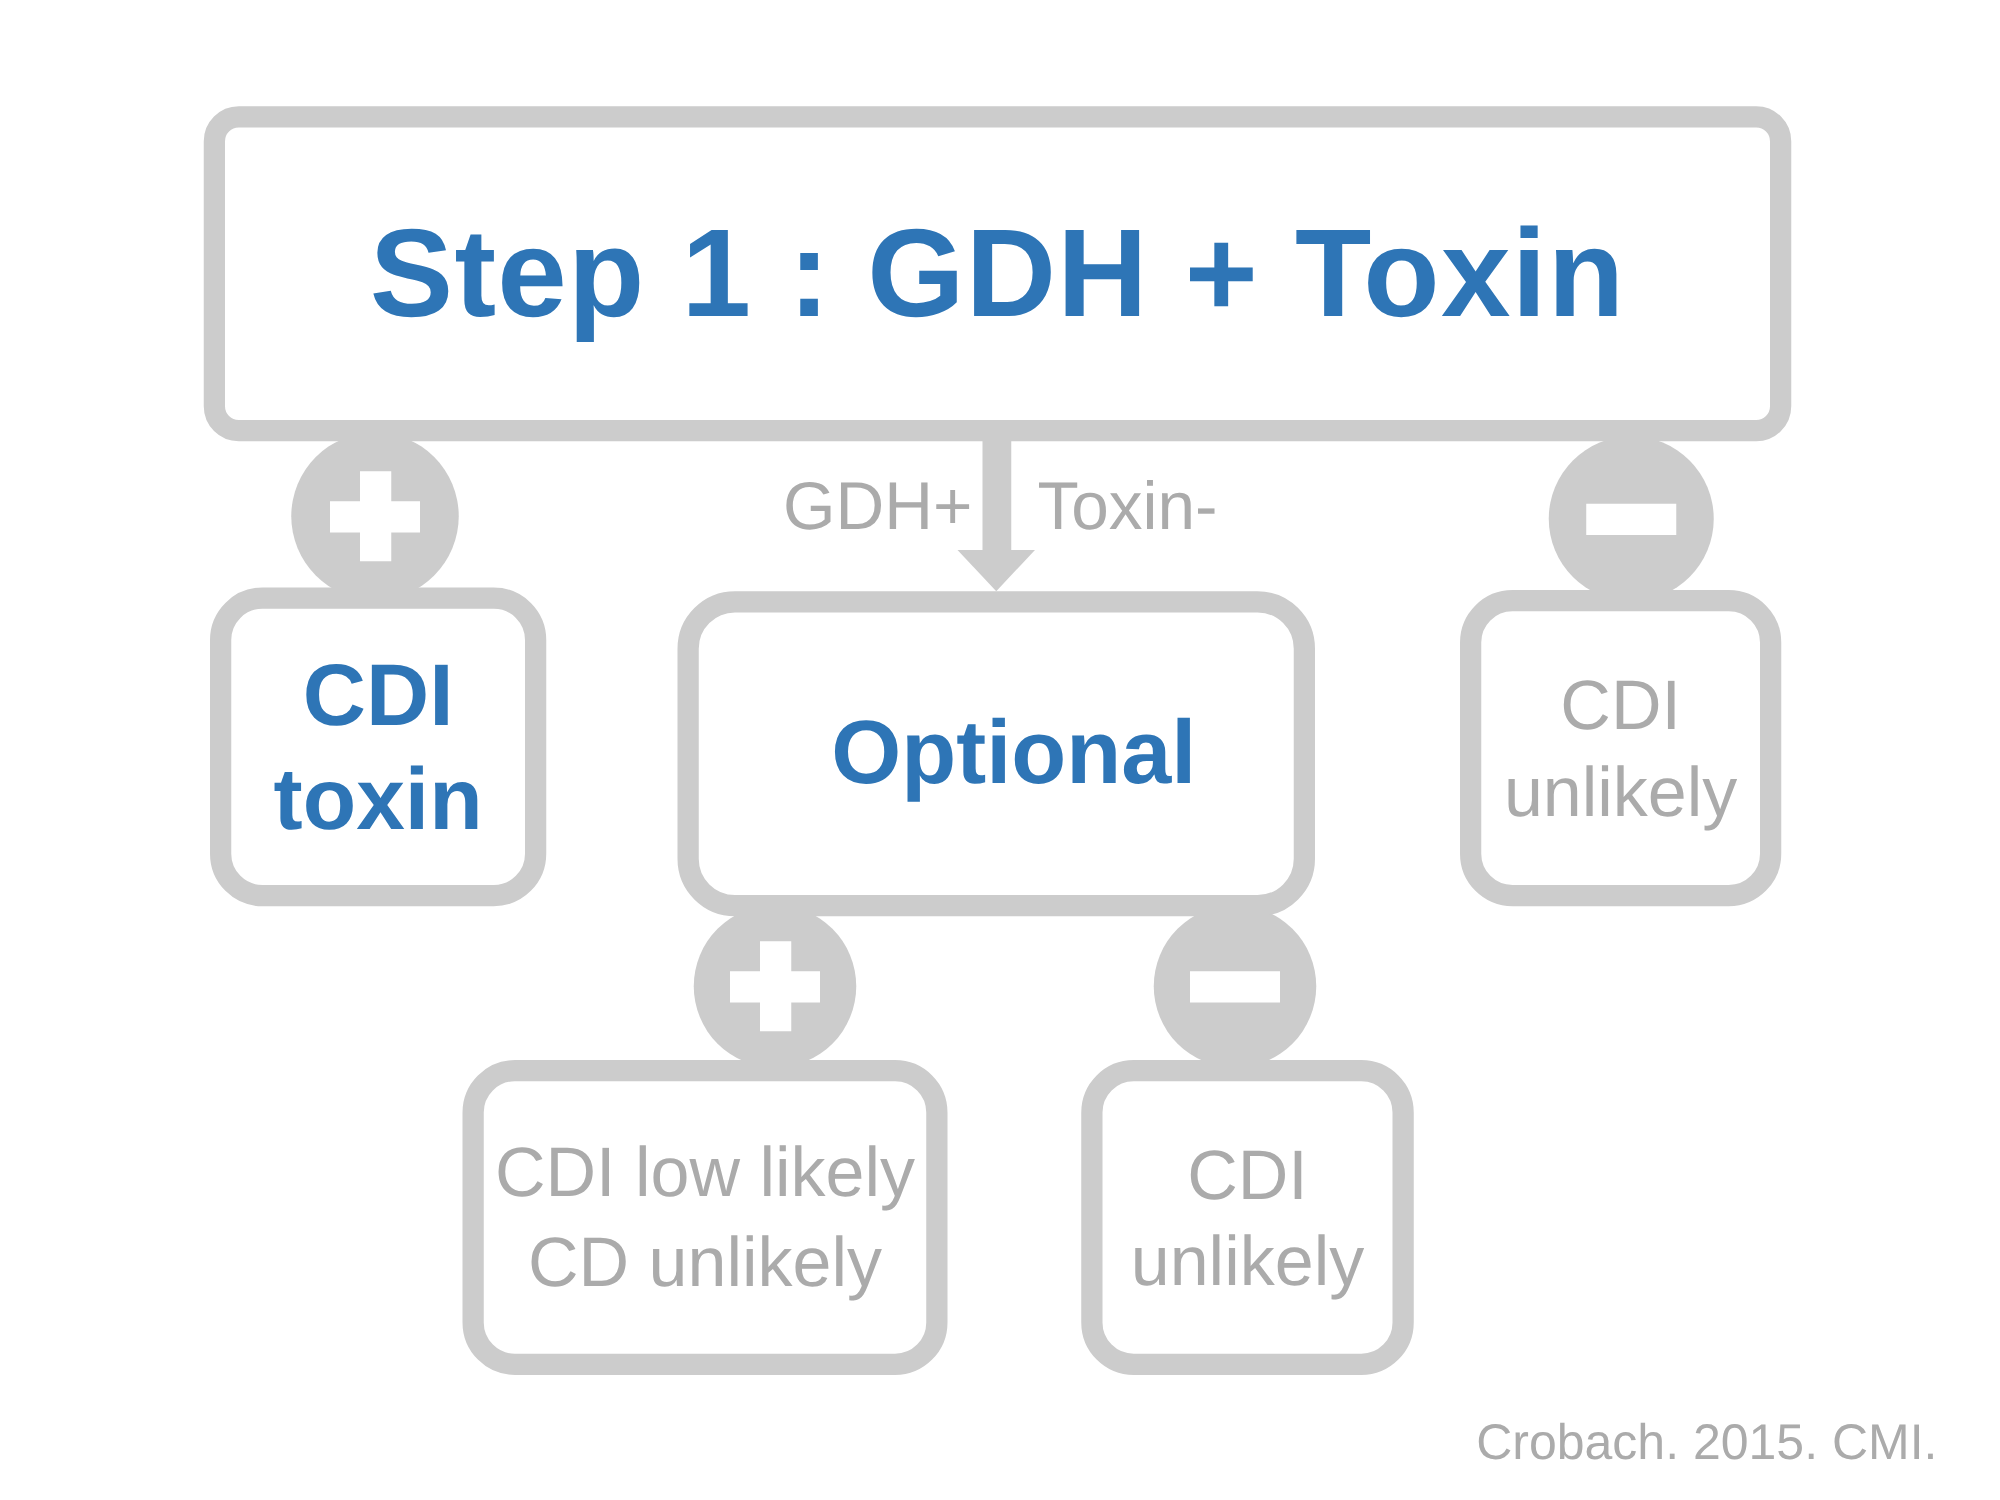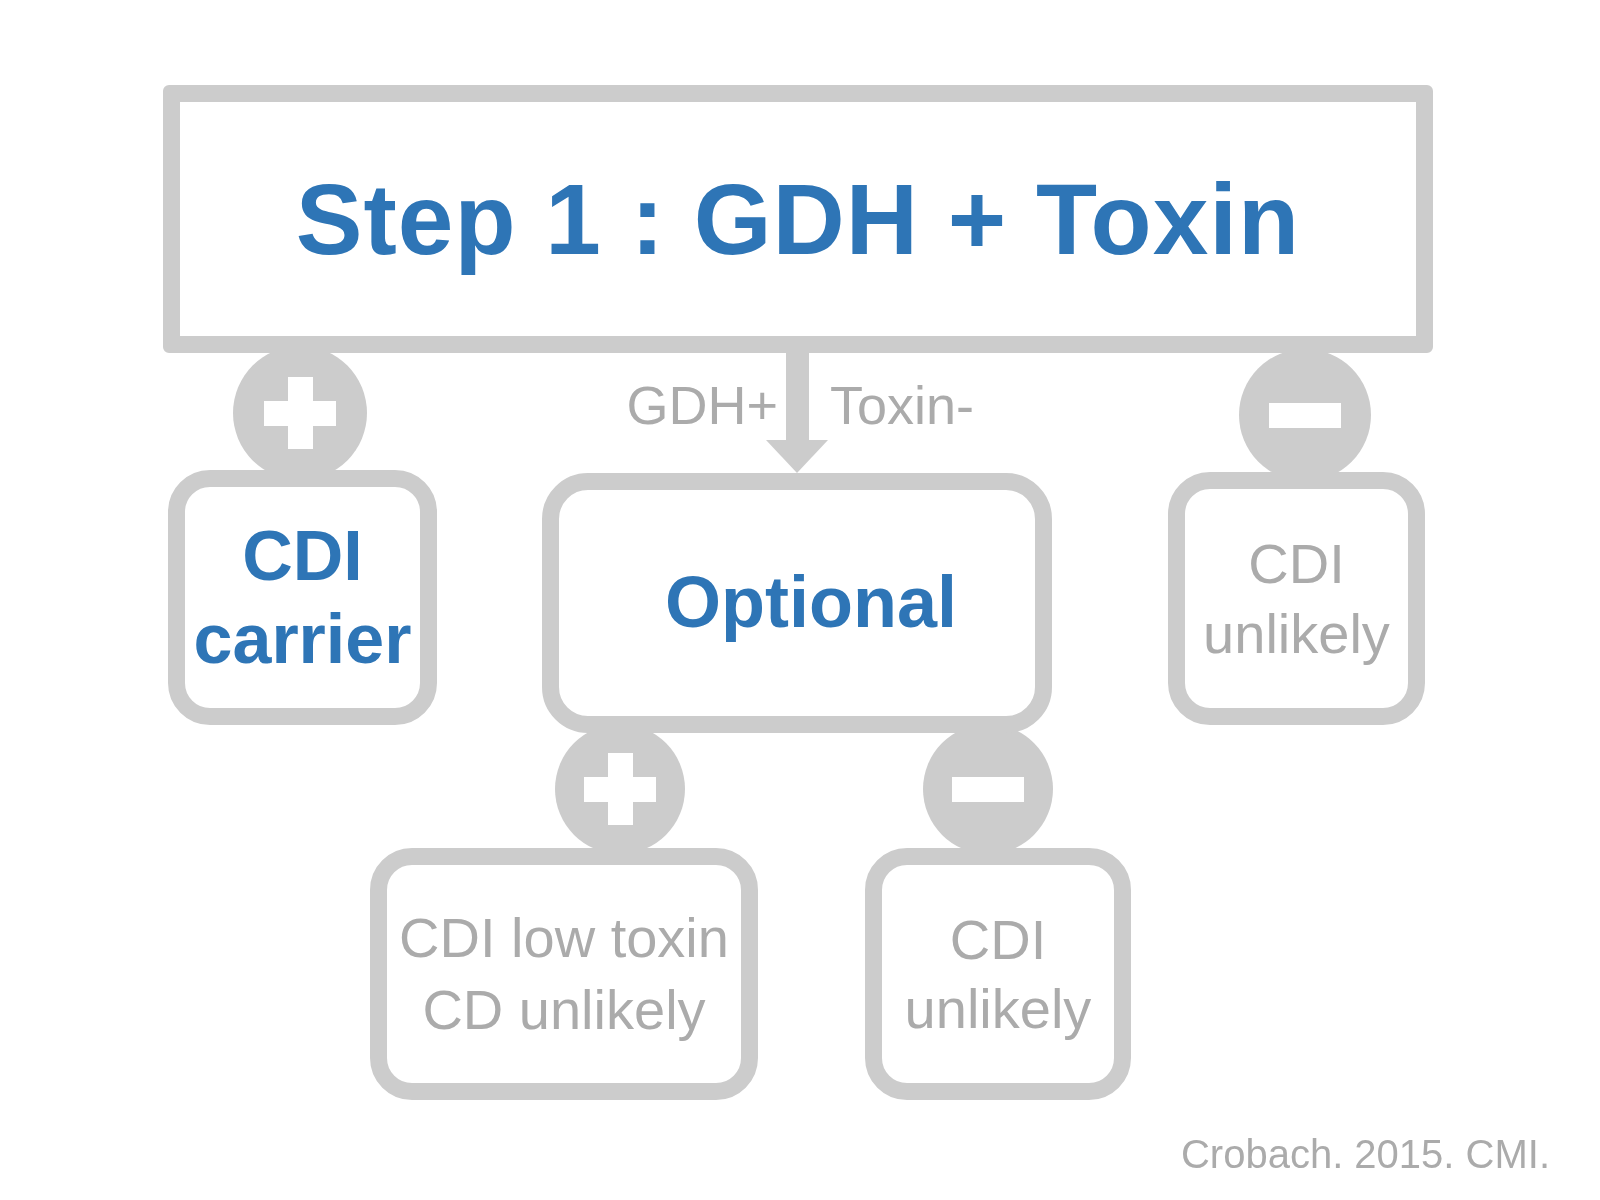--- a/index.html
+++ b/index.html
@@ -30,21 +30,21 @@
   .node{
     position:absolute;background:#fff;border:17px solid var(--gray);
     box-sizing:border-box;z-index:2;
     display:flex;flex-direction:column;align-items:center;justify-content:center;
     text-align:center;
   }
   .node .line{display:block;}
   .blue-text{color:var(--blue);font-weight:bold;}
   .gray-text{color:var(--textgray);font-weight:normal;}
   
-  .top-box{left:163px;top:85px;width:1270px;height:268px;border-radius:6px;}
+  .top-box{left:163px;top:85px;width:1270px;height:268px;border-radius:28px;}
   .top-box .line{font-size:100px;font-weight:bold;color:var(--blue);letter-spacing:1px;}
   .cdi-likely{left:168px;top:470px;width:269px;height:255px;border-radius:42px;
     font-size:70px;line-height:1.18;}
   .optional{left:542px;top:473px;width:510px;height:260px;border-radius:46px;
     font-size:72px;line-height:1.22;padding-left:28px;}
   .cdi-unlikely-r{left:1168px;top:472px;width:257px;height:253px;border-radius:42px;
     font-size:56px;line-height:1.24;}
   .low-toxin{left:370px;top:848px;width:388px;height:252px;border-radius:42px;
     font-size:56px;line-height:1.28;}
   .cdi-unlikely-b{left:865px;top:848px;width:266px;height:252px;border-radius:42px;
@@ -91,34 +91,34 @@
   <div class="arrowhead gdh-arrowhead"></div>
   <span class="edge-label label-toxin">Toxin-</span>
   <span class="edge-label label-gdh">GDH+</span>
 
   <div class="node top-box">
     <span class="line">Step 1 : GDH + Toxin</span>
   </div>
 
   <div class="node cdi-likely blue-text">
     <span class="line">CDI</span>
-    <span class="line">carrier</span>
+    <span class="line">toxin</span>
   </div>
 
   <div class="node optional blue-text">
     <span class="line">Optional</span>
   </div>
 
   <div class="node cdi-unlikely-r gray-text">
     <span class="line">CDI</span>
     <span class="line">unlikely</span>
   </div>
 
   <div class="node low-toxin gray-text">
-    <span class="line">CDI low toxin</span>
+    <span class="line">CDI low likely</span>
     <span class="line">CD unlikely</span>
   </div>
 
   <div class="node cdi-unlikely-b gray-text">
     <span class="line">CDI</span>
     <span class="line">unlikely</span>
   </div>
 
   <span class="citation">Crobach. 2015. CMI.</span>
 

